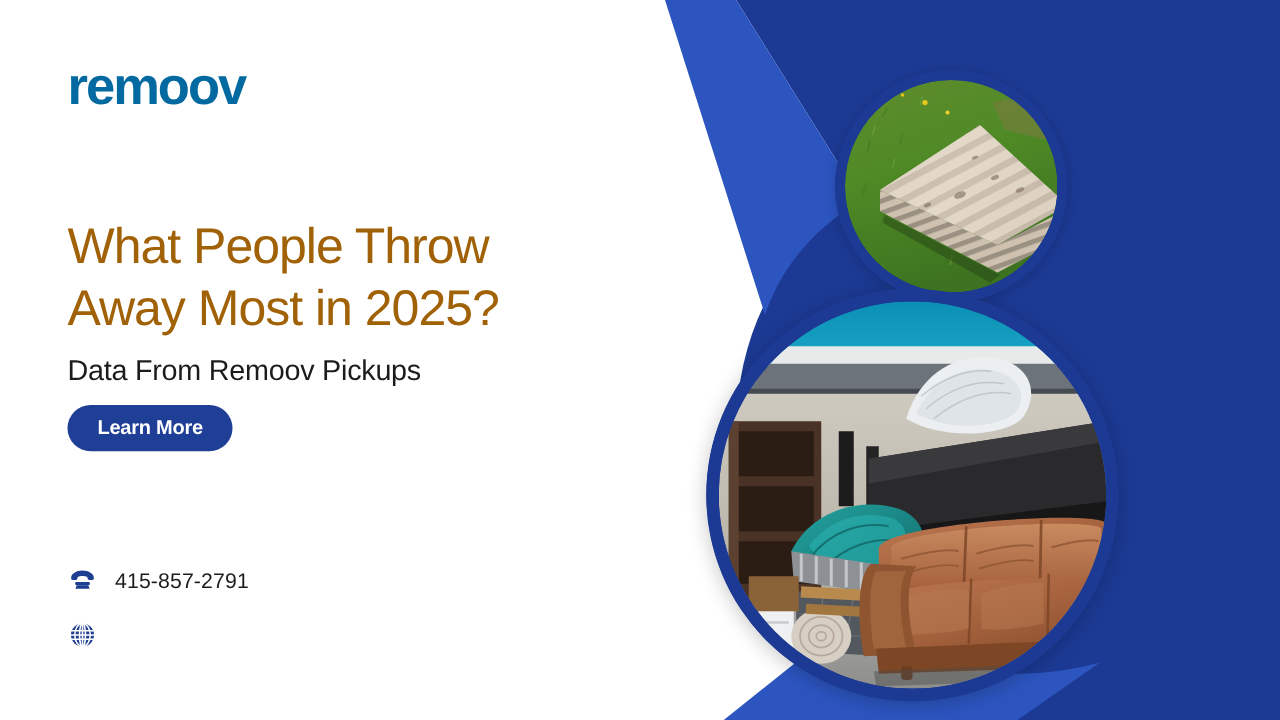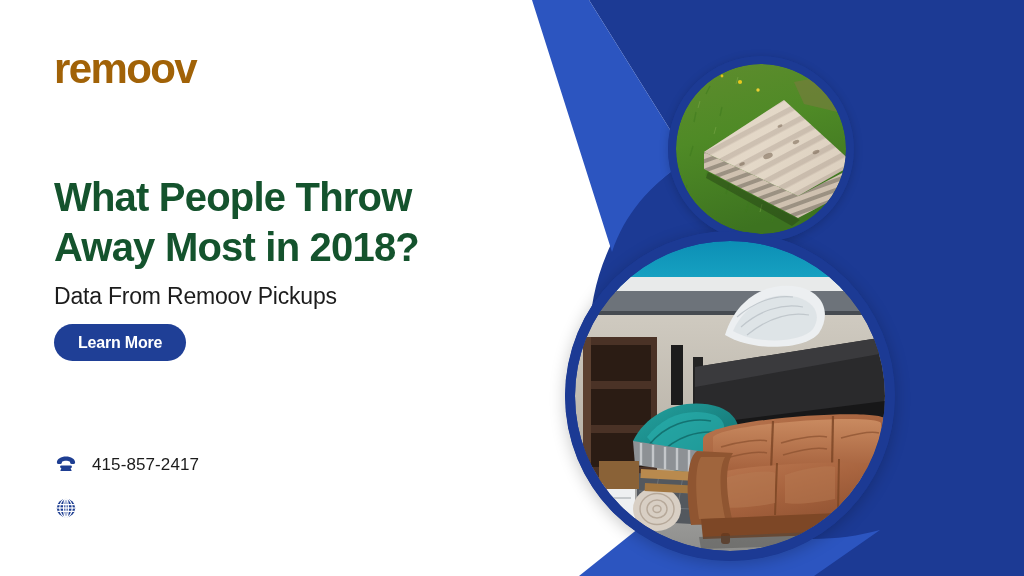--- a/index.html
+++ b/index.html
@@ -65,32 +65,32 @@
   #circle-furniture .inner { inset:10px; }
 
   
   .content { position:absolute; left:0; top:0; width:560px; height:576px; }
 
   .logo {
     position:absolute; left:54px; top:48px;
     font-size:42px;
     font-weight:bold;
     letter-spacing:-1.6px;
-    color:#a16207;
+    color:#0369a1;
     line-height:1;
   }
 
   .headline {
     position:absolute; left:54px; top:172px;
     width:470px;
     font-size:40px;
-    font-weight:bold;
+    font-weight:normal;
     line-height:1.26;
     letter-spacing:-0.8px;
-    color:#14532d;
+    color:#a16207;
   }
 
   .subhead {
     position:absolute; left:54px; top:283px;
     font-size:23px;
     font-weight:normal;
     letter-spacing:-0.2px;
     color:#1c1c1c;
   }
 
@@ -385,40 +385,40 @@
     </div>
     <div class="ring"></div>
   </div>
 
   <div class="content">
 
     <div class="logo">remoov</div>
 
     <h1 class="headline">
       <span>What People Throw</span><br>
-      <span>Away Most in 2018?</span>
+      <span>Away Most in 2025?</span>
     </h1>
 
     <div class="subhead">Data From Remoov Pickups</div>
 
     <button class="cta">Learn More</button>
 
     <div class="contact">
 
       <div class="contact-row">
         <span class="ci">
           <svg viewBox="0 0 24 24" xmlns="http://www.w3.org/2000/svg">
             <path fill="#1e3e92" d="M12 3.4c-5 0-9.1 2.6-9.1 5.9 0 1 .4 1.6 1.3 1.6h2.3c.9 0 1.4-.5
                      1.4-1.3 0-.5.1-.9.5-1.1.8-.4 2.2-.7 3.6-.7s2.8.3 3.6.7c.4.2.5.6.5
                      1.1 0 .8.5 1.3 1.4 1.3h2.3c.9 0 1.3-.6 1.3-1.6 0-3.3-4.1-5.9-9.1-5.9z"></path>
             <rect x="6.1" y="12.6" width="11.8" height="2.5" rx="1.1" fill="#1e3e92"></rect>
             <path fill="#1e3e92" d="M7.4 15.1h9.2l1.1 2.9H6.3z"></path>
           </svg>
         </span>
-        <span class="ctext">415-857-2417</span>
+        <span class="ctext">415-857-2791</span>
       </div>
 
       <div class="contact-row">
         <span class="ci">
           <svg viewBox="0 0 24 24" xmlns="http://www.w3.org/2000/svg">
             <circle cx="12" cy="12" r="9.2" fill="#1e3e92"></circle>
             <g stroke="#ffffff" stroke-width="1.25" fill="none">
               <path d="M12 2.8 A 6.2 9.2 0 0 0 12 21.2 A 6.2 9.2 0 0 0 12 2.8"></path>
               <path d="M12 2.8 A 2.4 9.2 0 0 0 12 21.2 A 2.4 9.2 0 0 0 12 2.8"></path>
               <path d="M12 2.8 L12 21.2"></path>

